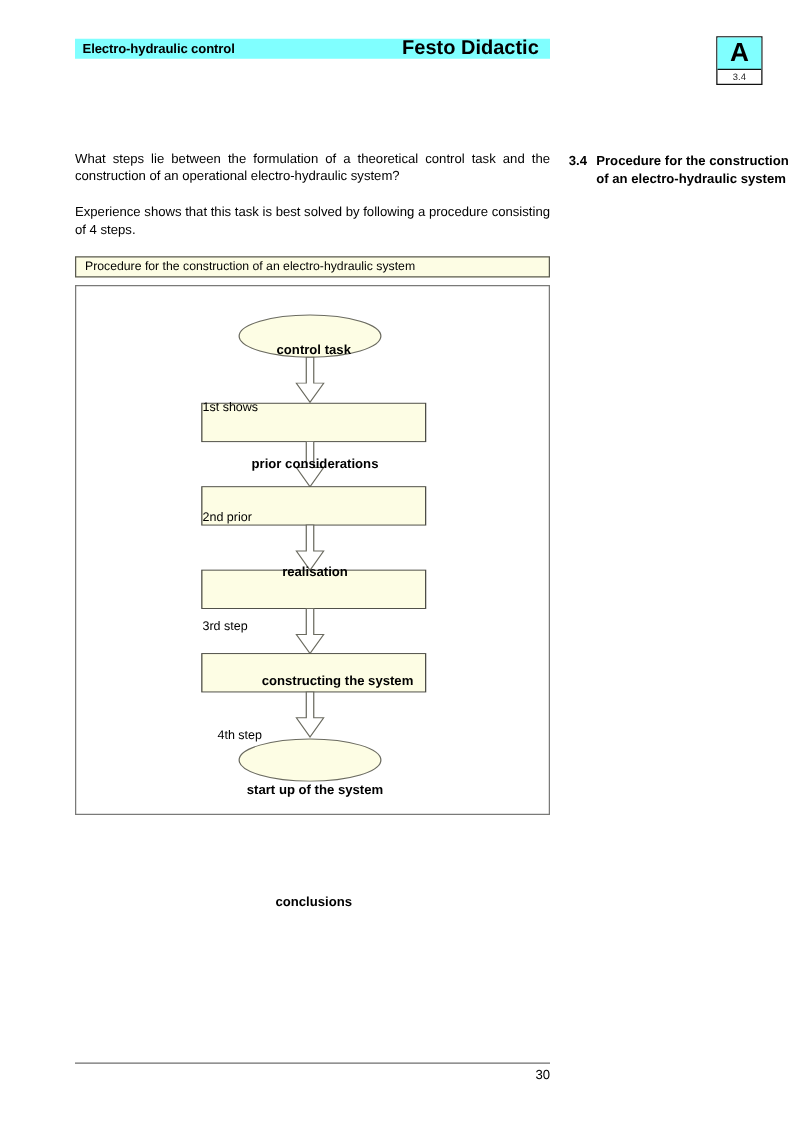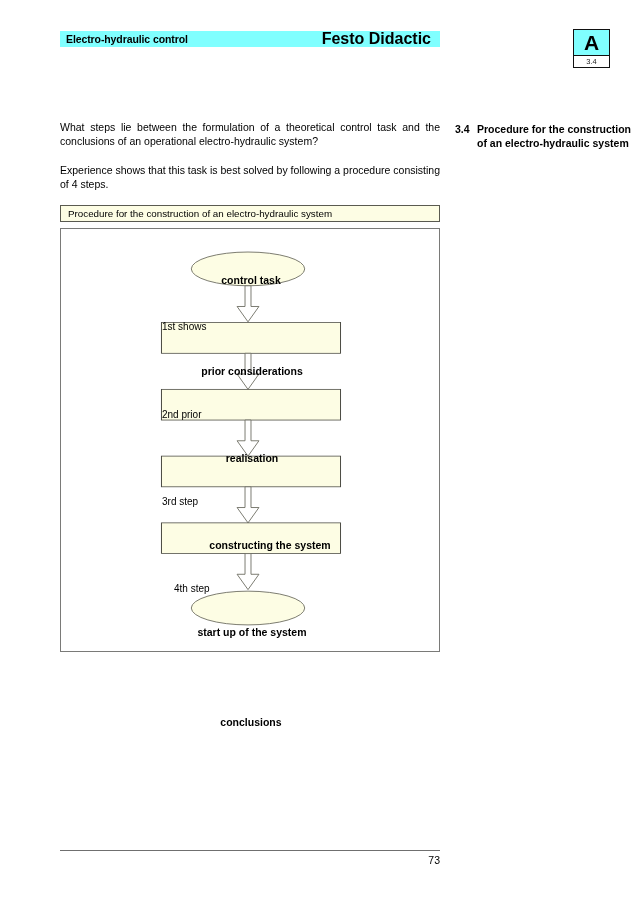--- a/index.html
+++ b/index.html
@@ -184,21 +184,21 @@
   <span id="header-title">Electro-hydraulic control</span>
   <span id="header-brand">Festo Didactic</span>
 </div>
 
 <div id="chapter-badge">
   <div id="chapter-letter">A</div>
   <div id="chapter-number">3.4</div>
 </div>
 
 <div id="body-copy">
-  <p>What steps lie between the formulation of a theoretical control task and the conclusions of an operational electro-hydraulic system?</p>
+  <p>What steps lie between the formulation of a theoretical control task and the construction of an operational electro-hydraulic system?</p>
   <p class="spaced">Experience shows that this task is best solved by following a procedure consisting of 4 steps.</p>
 </div>
 
 <div id="margin-note">
   <div id="margin-note-row">
     <span id="margin-note-num">3.4</span>
     <span id="margin-note-text">Procedure  for the construction of an electro-hydraulic system</span>
   </div>
 </div>
 
@@ -250,13 +250,13 @@
   <div class="node-label" style="left:101px; top:397px; width:180px;">start up of the system</div>
   <div class="node-label" style="left:0; top:487px; width:380px;">conclusions</div>
 
   <div class="step-label" style="left:101px; top:92px;">1st shows</div>
   <div class="step-label" style="left:101px; top:180px;">2nd prior</div>
   <div class="step-label" style="left:101px; top:267px;">3rd step</div>
   <div class="step-label" style="left:101px; top:354px;margin-left:12px;">4th step</div>
 </div>
 
 <div id="footer-rule"></div>
-<div id="footer-page">73</div>
+<div id="footer-page">30</div>
 
 </body></html>

